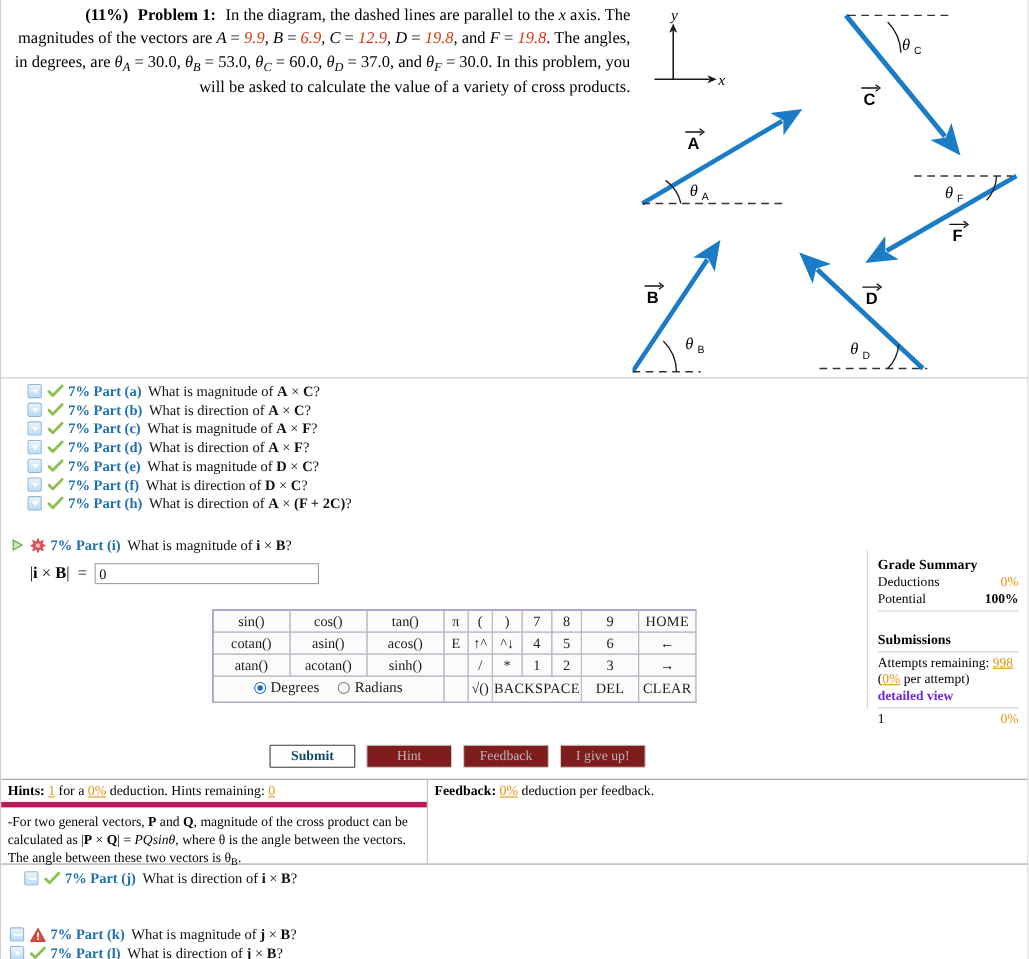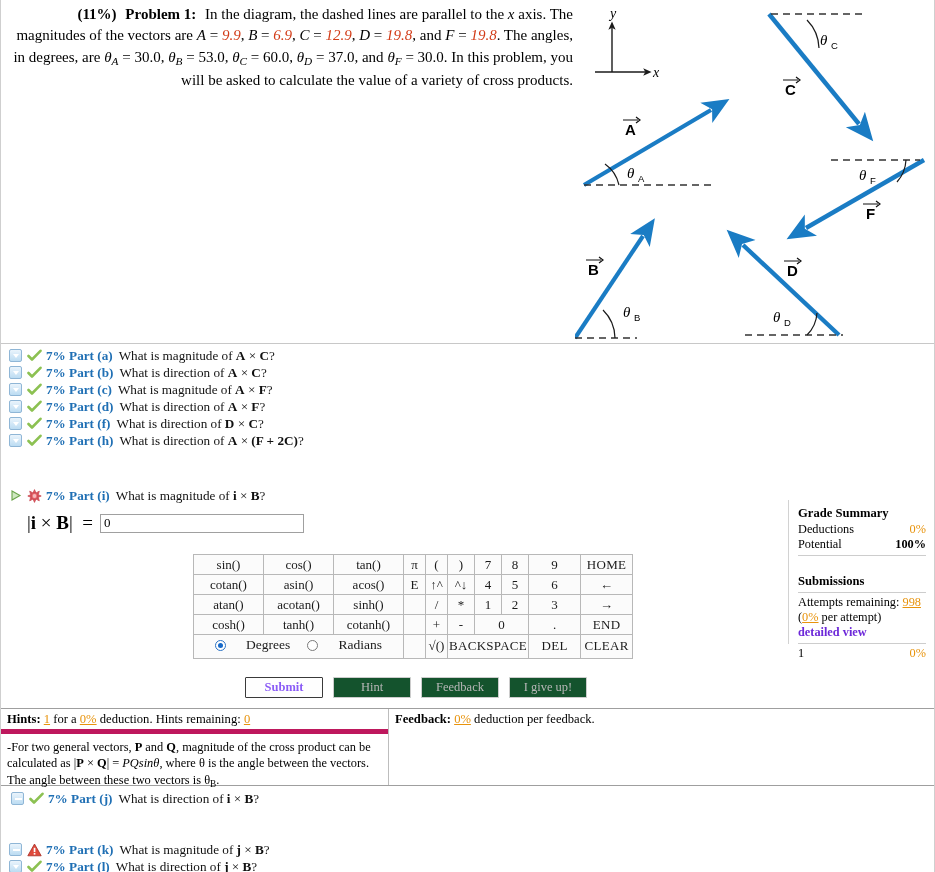--- a/index.html
+++ b/index.html
@@ -88,21 +88,21 @@
     width: 14px; height: 13px; margin-right: 4px; position: relative;
   }
   .ico-burst { width: 15px; height: 14px; margin-right: 4px; }
   .ico-warn  { width: 15px; height: 14px; margin-right: 4px; }
 
   
   .answer-line {
     position: absolute; left: 0; width: 620px;
     display: flex; align-items: center; padding-left: 26px;
   }
-  .answer-lhs { font-size: 19px; margin-right: 7px; white-space: nowrap; }
+  .answer-lhs { font-size: 15px; margin-right: 7px; white-space: nowrap; }
   .answer-input {
     width: 204px; height: 19px;
     border: 1px solid #a0a0a0;
     background: #fff; font-family: "Liberation Serif", serif;
     font-size: 13px; padding: 0 3px; color: #000;
     outline: none;
   }
 
   
   .keypad {
@@ -118,21 +118,21 @@
     background: #fbfbfb;
     height: 20px; cursor: default;
   }
   .k-fn { width: 70px; }
   .k-sm { width: 22px; }
   .k-num { width: 22px; }
   .k-nav { width: 52px; font-variant: small-caps; font-size: 11px; letter-spacing: .3px; }
   .k-dis { color: #c4c4c4; background: #e3e3e3; }
   .k-blank { background: #f1f1f1; border-color: #cfcfcf; }
   .k-mode { padding: 2px 0 3px 0; }
-  .radio-wrap { display: inline-flex; align-items: center; gap: 20px; font-size: 13.5px; font-family: Liberation Serif, serif; }
+  .radio-wrap { display: inline-flex; align-items: center; gap: 4px; font-size: 13.5px; font-family: Liberation Serif, serif; }
   .radio-wrap + .radio-wrap { margin-left: 14px; }
   .rb {
     width: 11px; height: 11px; border-radius: 50%;
     border: 1px solid #7a7a7a; background: #fff;
     display: inline-block; position: relative;
   }
   .rb.on { border-color: #2a72c4; background: #fff; }
   .rb.on::after {
     content: ""; position: absolute; left: 2px; top: 2px;
     width: 5px; height: 5px; border-radius: 50%; background: #1769c9;
@@ -141,26 +141,26 @@
   
   .actions {
     position: absolute; left: 244px; top: 677px;
     display: flex; gap: 10px;
   }
   .btn {
     width: 78px; height: 21px;
     font-family: "Liberation Serif", serif; font-size: 12.5px;
     border: 1px solid #9a9a9a;
     background: linear-gradient(#fdfdfd, #ececec);
-    color: #8b5cf6; cursor: pointer;
+    color: #0c4a6e; cursor: pointer;
     border-radius: 1px;
   }
   .btn.primary { font-weight: bold; background: #fefefe; border-color: #3a3a3a; }
   .btn.disabled {
-    color: #b7b7b7; background: #14532d; border-color: #cccccc; cursor: default;
+    color: #b7b7b7; background: #7f1d1d; border-color: #cccccc; cursor: default;
   }
 
   
   .grade {
     position: absolute; left: 797px; top: 506px; width: 128px;
     font-family: "Liberation Serif", serif; font-size: 12.3px;
   }
   .grade h4 { margin: 0 0 1px 0; font-size: 12.6px; font-weight: bold; }
   .grow { display: flex; justify-content: space-between; line-height: 1.22; }
   .amber { color: #e8930c; }
@@ -299,21 +299,21 @@
         <text x="198" y="322" font-family="Liberation Serif, serif" font-size="15" font-style="italic">θ</text>
         <text x="209" y="326" font-family="Liberation Sans, sans-serif" font-size="9.5">D</text>
         <text x="212" y="276" font-family="Liberation Sans, sans-serif" font-size="15" font-weight="bold">D</text>
         <path d="M209,261 L224,261 M222,258 L226,261 L222,264" stroke="#111" stroke-width="1.2" fill="none"></path>
       </g>
     </svg>
   </div>
 
   <div class="hrule" style="top:343px;"></div>
 
-  <div class="parts" id="parts-list" style="top:347px;">
+  <div class="parts" id="parts-list" style="top:347px;padding-left:16px;">
       <div class="part-row">
         <span class="ico ico-collapse"></span>
         <span class="ico ico-check"><svg width="15" height="13" viewBox="0 0 15 13">
             <path d="M1.5,7 L5,10.5 L13.5,1.8" stroke="#8cc152" stroke-width="2.6" fill="none" stroke-linecap="round" stroke-linejoin="round"></path>
           </svg></span>
         <span class="part-label"><span>7%</span>&nbsp;<span>Part (a)</span></span>
         <span class="part-q"><span>What is magnitude of </span><b>A</b><span> × </span><b>C</b><span>?</span></span>
       </div>
       <div class="part-row">
         <span class="ico ico-collapse"></span>
@@ -331,20 +331,28 @@
         <span class="part-label"><span>7%</span>&nbsp;<span>Part (c)</span></span>
         <span class="part-q"><span>What is magnitude of </span><b>A</b><span> × </span><b>F</b><span>?</span></span>
       </div>
       <div class="part-row">
         <span class="ico ico-collapse"></span>
         <span class="ico ico-check"><svg width="15" height="13" viewBox="0 0 15 13">
             <path d="M1.5,7 L5,10.5 L13.5,1.8" stroke="#8cc152" stroke-width="2.6" fill="none" stroke-linecap="round" stroke-linejoin="round"></path>
           </svg></span>
         <span class="part-label"><span>7%</span>&nbsp;<span>Part (d)</span></span>
         <span class="part-q"><span>What is direction of </span><b>A</b><span> × </span><b>F</b><span>?</span></span>
+      </div>
+      <div class="part-row">
+        <span class="ico ico-collapse"></span>
+        <span class="ico ico-check"><svg width="15" height="13" viewBox="0 0 15 13">
+            <path d="M1.5,7 L5,10.5 L13.5,1.8" stroke="#8cc152" stroke-width="2.6" fill="none" stroke-linecap="round" stroke-linejoin="round"></path>
+          </svg></span>
+        <span class="part-label"><span>7%</span>&nbsp;<span>Part (e)</span></span>
+        <span class="part-q"><span>What is magnitude of </span><b>D</b><span> × </span><b>C</b><span>?</span></span>
       </div>
       <div class="part-row">
         <span class="ico ico-collapse"></span>
         <span class="ico ico-check"><svg width="15" height="13" viewBox="0 0 15 13">
             <path d="M1.5,7 L5,10.5 L13.5,1.8" stroke="#8cc152" stroke-width="2.6" fill="none" stroke-linecap="round" stroke-linejoin="round"></path>
           </svg></span>
         <span class="part-label"><span>7%</span>&nbsp;<span>Part (f)</span></span>
         <span class="part-q"><span>What is direction of </span><b>D</b><span> × </span><b>C</b><span>?</span></span>
       </div>
       <div class="part-row">
@@ -422,31 +430,20 @@
         <td class="k-fn">sinh()</td>
         <td class="k-sm k-blank"></td>
         <td class="k-sm">/</td>
         <td class="k-sm">*</td>
         <td class="k-num">1</td>
         <td class="k-num">2</td>
         <td class="k-num">3</td>
         <td class="k-nav">→</td>
       </tr>
       <tr>
-        <td class="k-fn">cosh()</td>
-        <td class="k-fn">tanh()</td>
-        <td class="k-fn">cotanh()</td>
-        <td class="k-sm k-blank"></td>
-        <td class="k-sm">+</td>
-        <td class="k-sm">-</td>
-        <td class="k-num" colspan="2">0</td>
-        <td class="k-num">.</td>
-        <td class="k-nav">END</td>
-      </tr>
-      <tr>
         <td class="k-mode" colspan="3">
           <span class="radio-wrap">
             <span class="rb on"></span>
             <span>Degrees</span>
           </span>
           <span class="radio-wrap">
             <span class="rb"></span>
             <span>Radians</span>
           </span>
         </td>
@@ -513,21 +510,21 @@
     </div>
     <div class="hf-right">
       <div class="hf-head" style="border-bottom:none;">
         <b>Feedback:</b>
         <span class="amber-u">0%</span>
         <span>deduction per feedback.</span>
       </div>
     </div>
   </div>
 
-  <div class="part-row" style="position:absolute;left:2px;top:790px;width:620px;">
+  <div class="part-row" style="position:absolute;left:13px;top:790px;width:620px;">
     <span class="ico ico-collapse minus"></span>
     <span class="ico ico-check">
       <svg width="15" height="13" viewBox="0 0 15 13">
           <path d="M1.5,7 L5,10.5 L13.5,1.8" stroke="#8cc152" stroke-width="2.6" fill="none" stroke-linecap="round" stroke-linejoin="round"></path>
         </svg>
     </span>
     <span class="part-label"><span>7%</span>&nbsp;<span>Part (j)</span></span>
     <span class="part-q">
       <span>What is direction of </span><b>i</b><span> × </span><b>B</b><span>?</span>
     </span>

